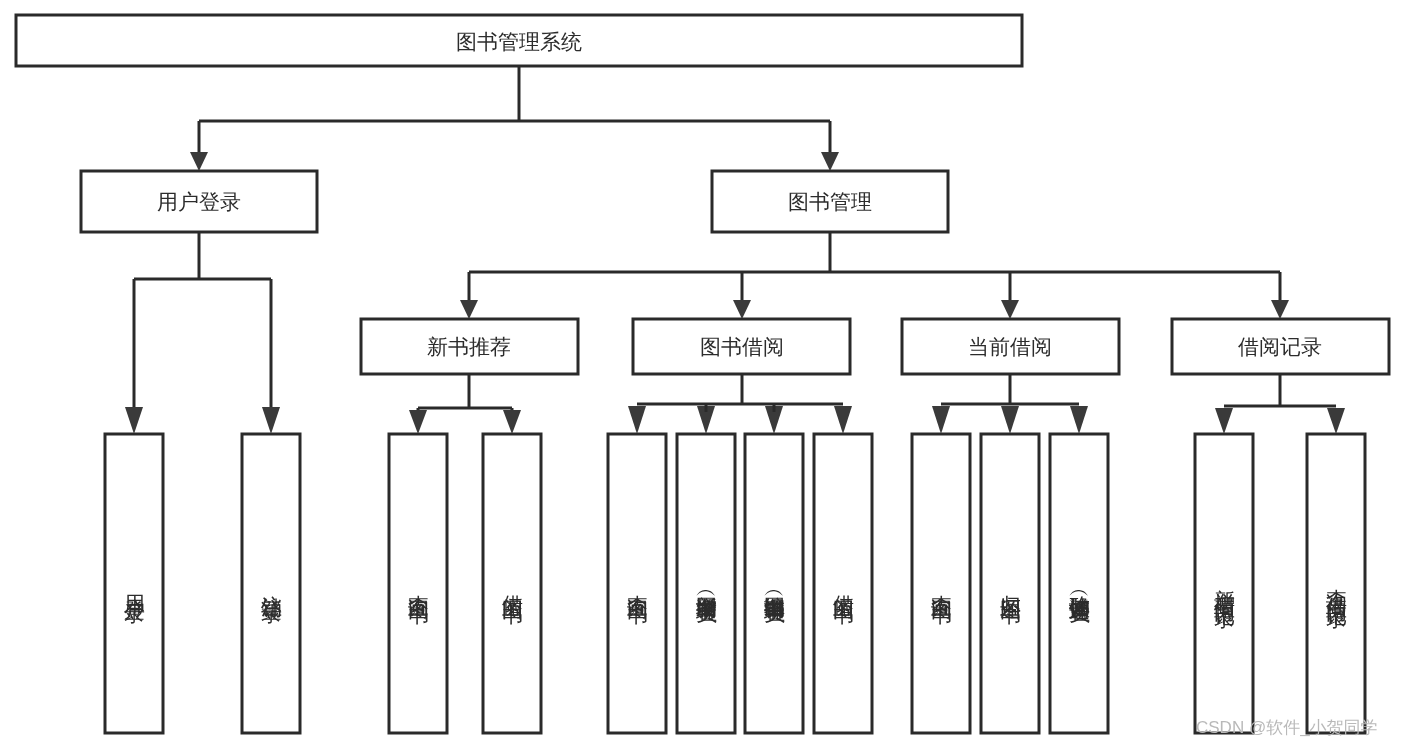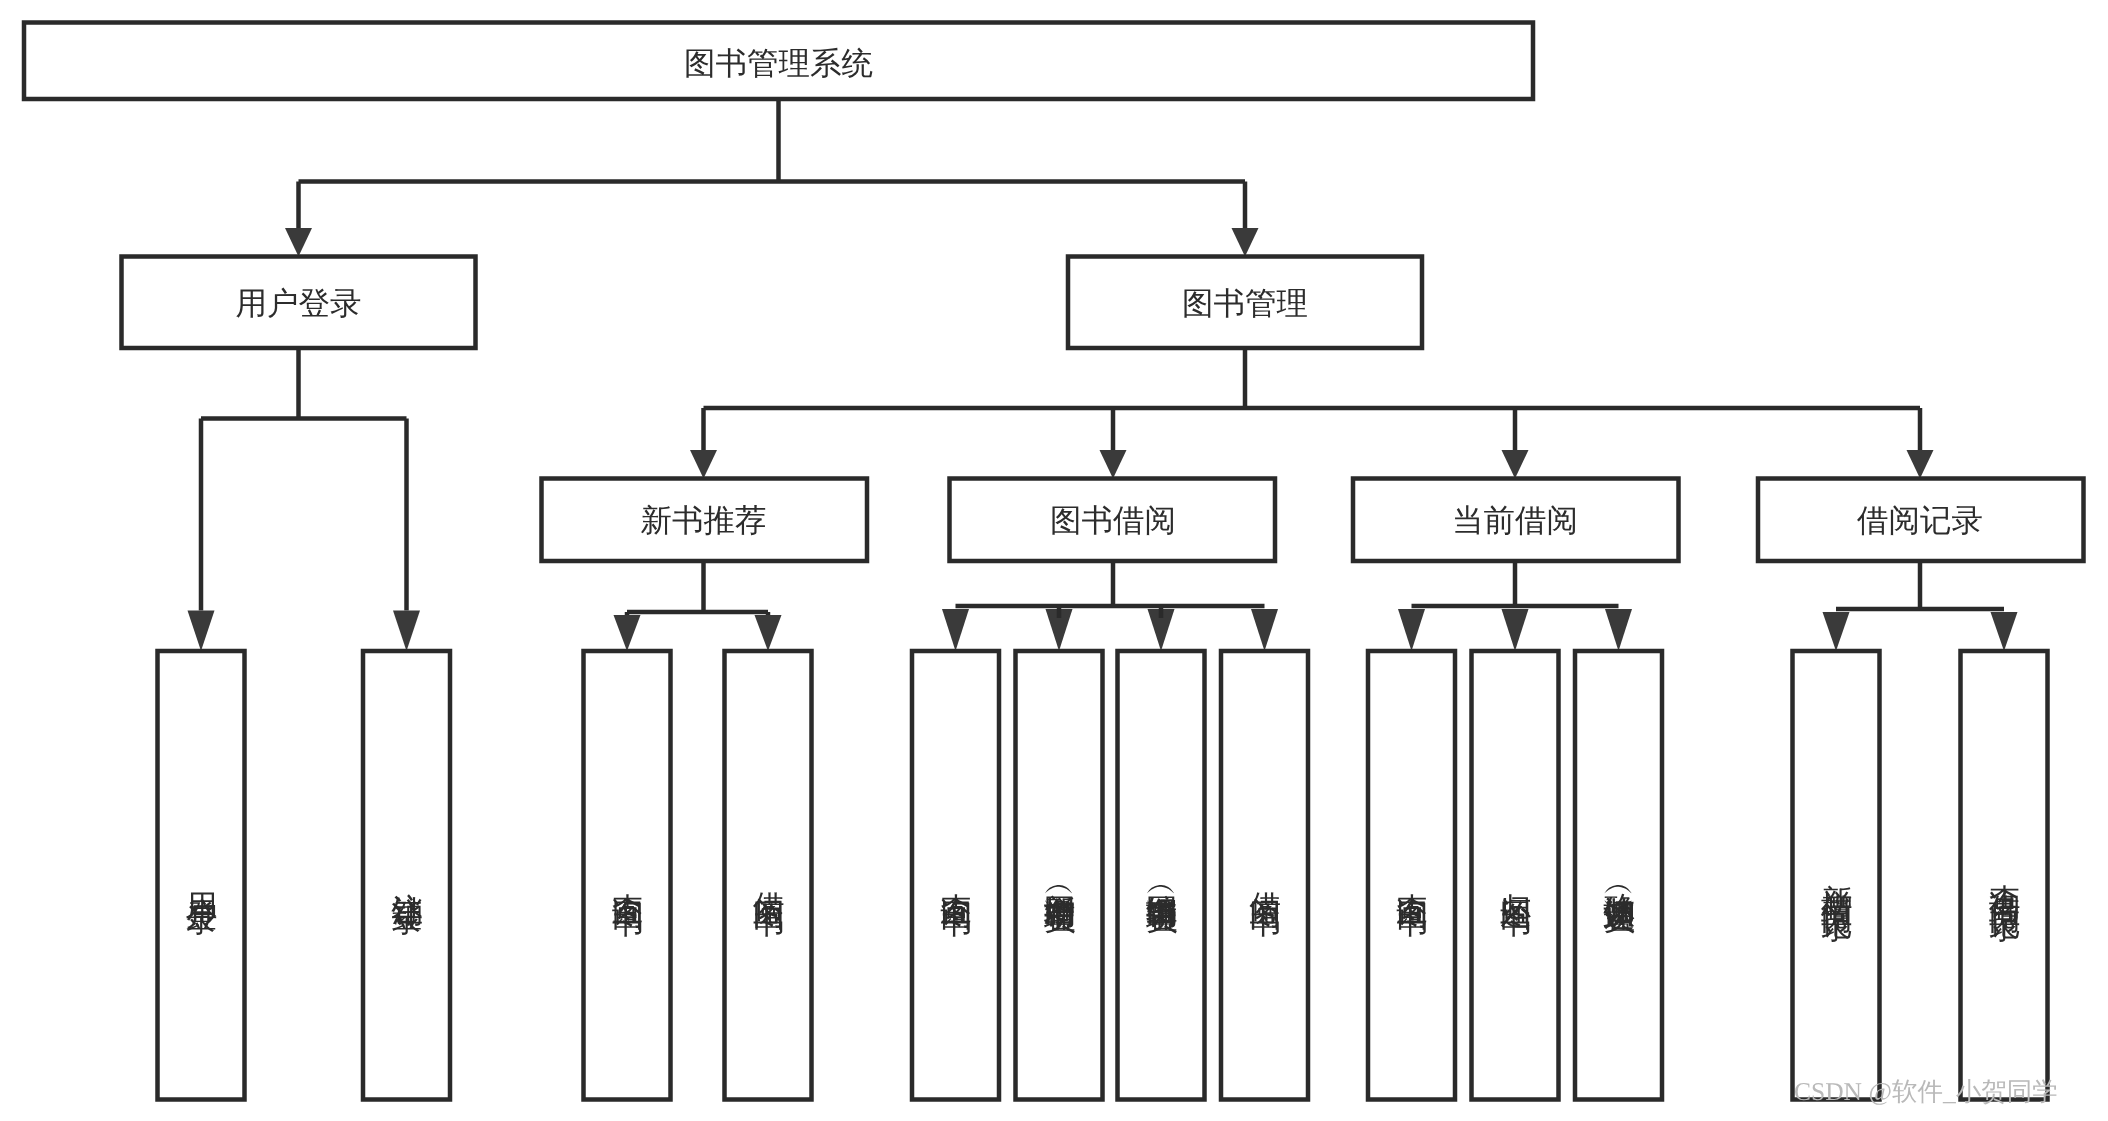--- a/index.html
+++ b/index.html
@@ -59,21 +59,21 @@
     align-items: center;
     justify-content: center;
     letter-spacing: 3px;
     white-space: nowrap;
     pointer-events: none;
   }
   .watermark {
     position: absolute;
     left: 1196px;
     top: 716px;
-    font-family: Liberation Serif, serif;
+    font-family: Liberation Sans, sans-serif;
     font-size: 17px;
     color: #b9b9b9;
     white-space: nowrap;
   }
 </style>
 </head>
 <body>
 
 <div id="diagram-root">
 

